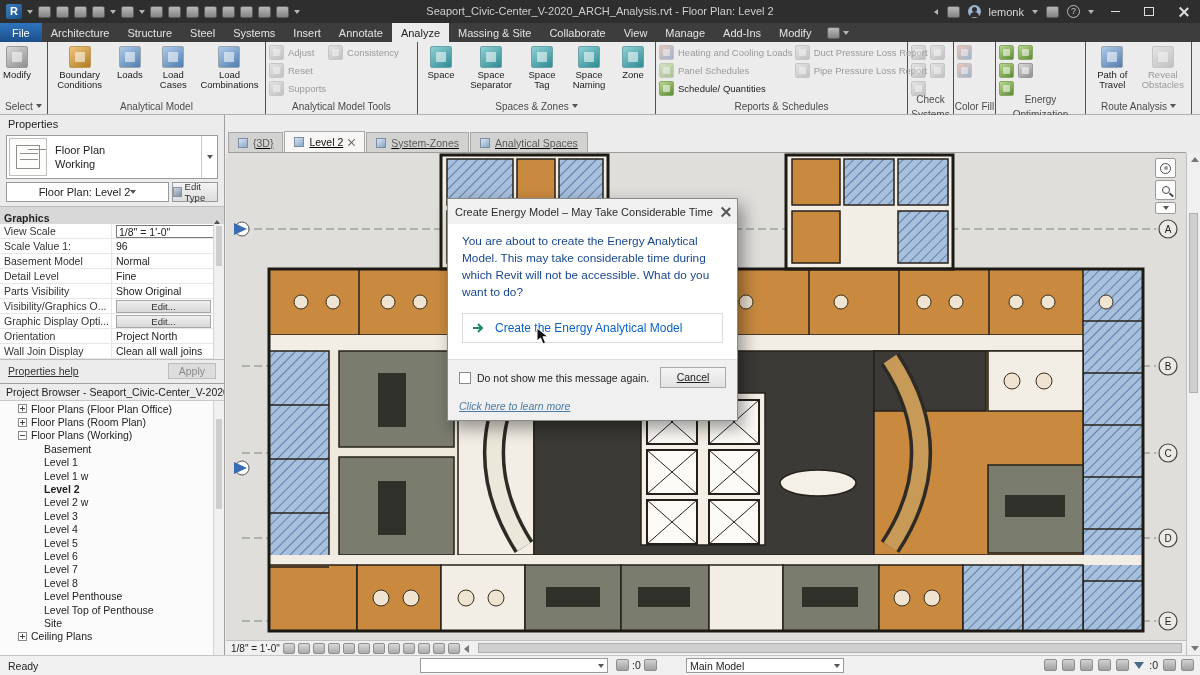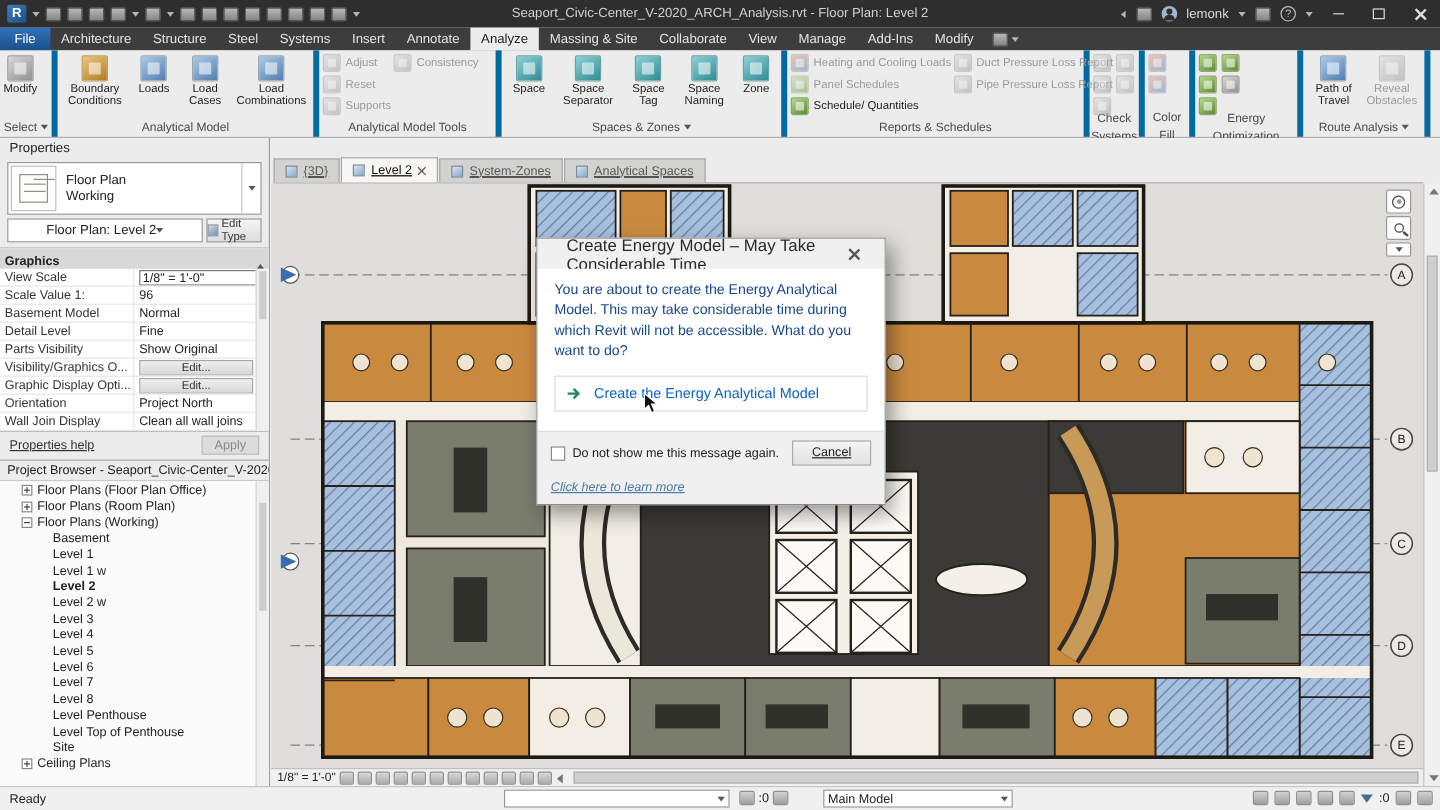--- a/index.html
+++ b/index.html
@@ -29,21 +29,21 @@
 
   
   .tabbar { position:absolute; top:23px; left:0; right:0; height:19px; background:#3d3d3d; display:flex; align-items:stretch; font-size:11px; color:#e4e4e4; }
   .tab { padding:0 9px; display:flex; align-items:center; white-space:nowrap; }
   .tab.file { background:linear-gradient(#2f74bd,#1c4f8a); color:#fff; padding:0 12px; }
   .tab.active { background:#ececec; color:#222; }
   .tab-dd { display:flex; align-items:center; gap:3px; padding:0 7px; }
 
   
   .ribbon { position:absolute; top:42px; left:0; right:0; height:73px; background:#ececec; border-bottom:1px solid #b0b0b0; display:flex; }
-  .rpanel { display:flex; flex-direction:column; border-right:5px solid #0369a1; }
+  .rpanel { display:flex; flex-direction:column; border-right:1px solid #0369a1; }
   .rbody { flex:1; display:flex; align-items:flex-start; padding:2px 3px; gap:2px; }
   .rlabel { height:16px; font-size:10px; color:#4a4a4a; text-align:center; line-height:15px; display:flex; align-items:center; justify-content:center; gap:3px; }
   .bigbtn { display:flex; flex-direction:column; align-items:center; padding-top:2px; gap:2px; }
   .bb-label { font-size:9.5px; line-height:10px; text-align:center; color:#222; }
   .smallbtn { display:flex; align-items:center; gap:4px; height:17px; font-size:9.5px; color:#222; white-space:nowrap; }
   .col { display:flex; flex-direction:column; gap:1px; }
   .dis .bb-label, .smallbtn.dis { color:#9a9a9a; }
   .gi { width:22px; height:22px; border-radius:2px; position:relative; border:1px solid #9aa5ad; background:linear-gradient(145deg,#aecbe8,#527eb2); }
   .gi::after { content:""; position:absolute; inset:5px; background:rgba(255,255,255,.55); border-radius:1px; }
   .gi16 { width:15px; height:15px; }
@@ -109,21 +109,21 @@
 
   .navbar { position:absolute; right:10px; top:5px; width:21px; display:flex; flex-direction:column; gap:2px; }
   .navbtn { width:21px; height:20px; background:#fdfdfd; border:1px solid #9a9a9a; border-radius:2px; display:flex; align-items:center; justify-content:center; }
   .wheel { width:11px; height:11px; border:1.5px solid #4a4a4a; border-radius:50%; position:relative; }
   .wheel::before { content:""; position:absolute; inset:2.5px; border-radius:50%; background:#9a9a9a; }
   .mag { width:8px; height:8px; border:1.5px solid #4a4a4a; border-radius:50%; position:relative; }
   .mag::after { content:""; position:absolute; left:6px; top:7px; width:5px; height:1.5px; background:#4a4a4a; transform:rotate(40deg); }
 
   
   .dlg { position:absolute; left:221px; top:45px; width:291px; height:223px; background:#fff; border:1px solid #8a8a8a; box-shadow:5px 7px 16px rgba(0,0,0,.4); display:flex; flex-direction:column; }
-  .dlg-tb { height:25px; background:#f0f0f0; display:flex; align-items:center; padding:0 24px; font-size:14px; color:#2a2a2a; justify-content:space-between; }
+  .dlg-tb { height:25px; background:#f0f0f0; display:flex; align-items:center; padding:0 7px; font-size:11px; color:#2a2a2a; justify-content:space-between; }
   .dlg-tb .xi::before,.dlg-tb .xi::after { background:#555; }
   .dlg-body { flex:1; background:#fff; padding:9px 14px 0 14px; }
   .dlg-text { font-size:11.8px; line-height:17px; color:#17468c; }
   .cmdlink { margin-top:12px; border:1px solid #dcdcdc; height:30px; display:flex; align-items:center; gap:9px; padding:0 9px; }
   .cmdlink-label { font-size:12px; color:#0b63c5; }
   .dlg-footer { background:#f0f0f0; border-top:1px solid #dfdfdf; padding:7px 11px 6px 11px; }
   .dlg-frow { display:flex; align-items:center; gap:6px; }
   .chk { width:12px; height:12px; background:#fff; border:1px solid #8a8a8a; flex:0 0 12px; }
   .chk-label { font-size:10.5px; color:#222; flex:1; }
   .btn-cancel { width:66px; height:21px; background:linear-gradient(#f4f4f4,#e2e2e2); border:1px solid #a9a9a9; font-size:10.5px; color:#222; text-align:center; line-height:19px;text-decoration:underline; }

